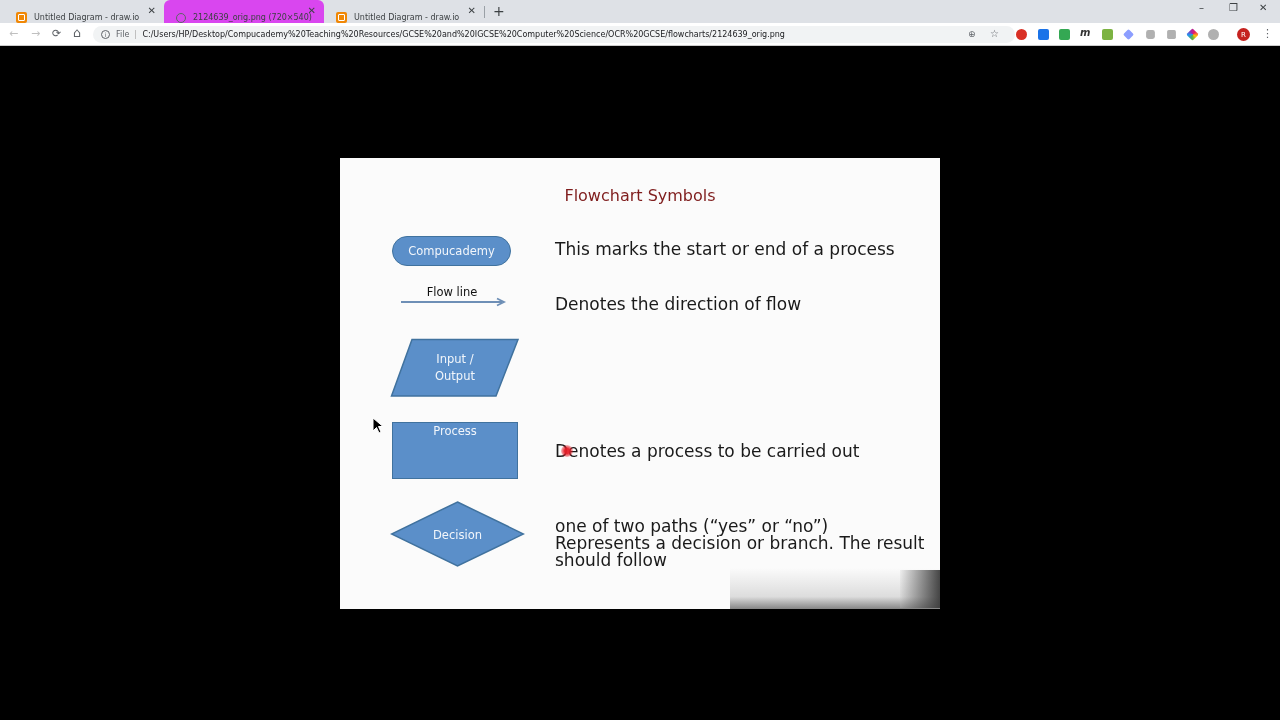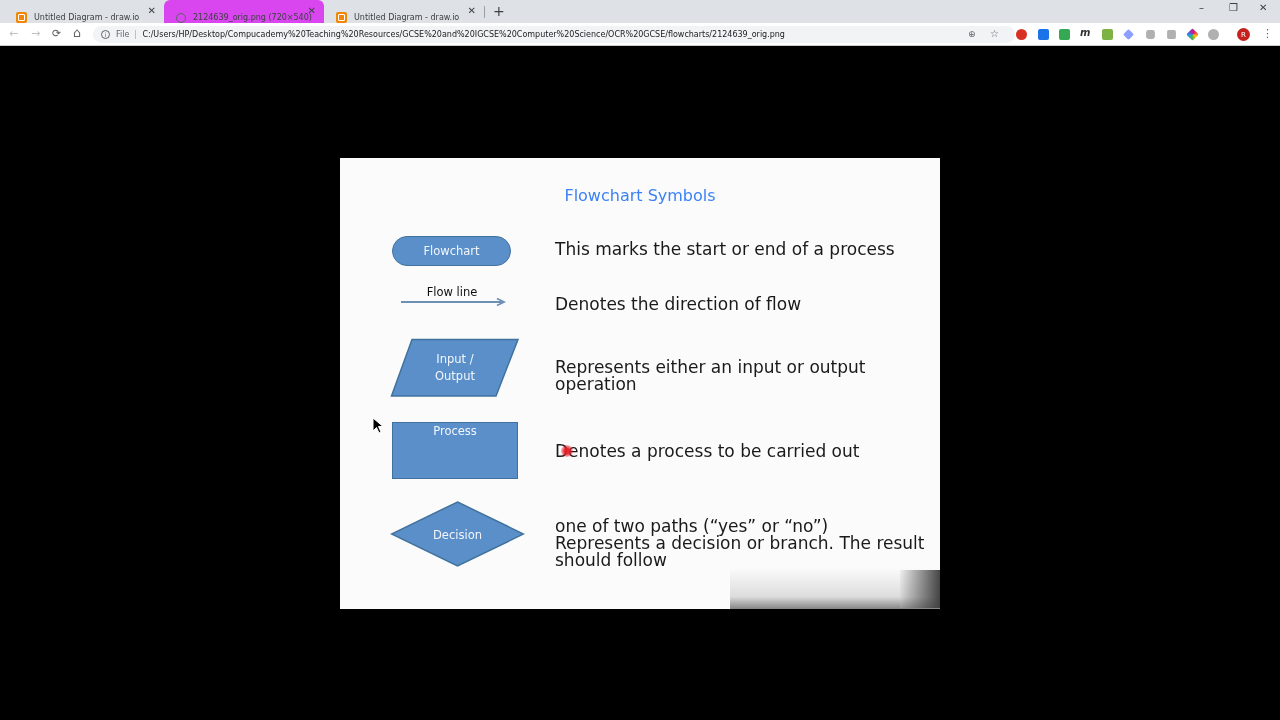--- a/index.html
+++ b/index.html
@@ -21,21 +21,21 @@
   .omnibox { position: absolute; left: 93px; top: 3px; width: 922px; height: 17px; background: #f1f3f4; border-radius: 9px; font-size: 8px; color: #202124; display: flex; align-items: center; padding-left: 8px; }
   .omnibox .info { width: 9px; height: 9px; border: 1px solid #5f6368; border-radius: 50%; font-size: 6px; display: inline-flex; align-items: center; justify-content: center; color: #5f6368; margin-right: 6px; }
   .omnibox .scheme { color: #5f6368; margin-right: 6px; padding-right: 6px; border-right: 1px solid #c0c0c0; }
   .omni-right { position: absolute; top: 0; font-size: 9px; color: #5f6368; }
   .ext { position: absolute; top: 6px; width: 11px; height: 11px; border-radius: 2px; }
   .profile { position: absolute; left: 1237px; top: 5px; width: 13px; height: 13px; border-radius: 50%; background: #c5221f; color: #fff; font-size: 7px; display: flex; align-items: center; justify-content: center; }
   .menu-dots { position: absolute; left: 1262px; top: 4px; font-size: 11px; color: #5f6368; }
 
   .viewer { position: absolute; left: 0; top: 47px; width: 1280px; height: 673px; background: #000; }
   .slide { position: absolute; left: 340px; top: 158px; width: 600px; height: 451px; background: #fbfbfb; font-family: "DejaVu Sans", sans-serif; }
-  .slide-title { position: absolute; left: 0; top: 28px; width: 600px; text-align: center; font-size: 16px; color: #3b82f6; }
+  .slide-title { position: absolute; left: 0; top: 28px; width: 600px; text-align: center; font-size: 16px; color: #7f1d1d; }
   .shape-label { color: #f2f6fb; font-size: 11.5px; text-align: center; line-height: 17px; }
   .desc { position: absolute; left: 215px; font-size: 17px; color: #1a1a1a; line-height: 17px; }
   .terminator { position: absolute; left: 52px; top: 78px; width: 119px; height: 30px; background: #5b8fc9; border: 1.5px solid #40729e; border-radius: 15px; display: flex; align-items: center; justify-content: center; }
   .flow-label { position: absolute; left: 52px; top: 127px; width: 120px; text-align: center; font-size: 11.5px; color: #111; }
   .flow-arrow { position: absolute; left: 60px; top: 139px; }
   .io { position: absolute; left: 50px; top: 180px; width: 130px; height: 60px; }
   .io-text { position: absolute; left: 50px; top: 193px; width: 130px; }
   .process { position: absolute; left: 52px; top: 264px; width: 126px; height: 57px; background: #5b8fc9; border: 1.5px solid #40729e; display: flex; align-items: flex-start; justify-content: center; }
   .decision { position: absolute; left: 50px; top: 343px; width: 135px; height: 66px; }
   .decision-text { position: absolute; left: 50px; top: 369px; width: 135px; }
@@ -95,39 +95,38 @@
   <span class="profile">R</span>
   <span class="menu-dots">⋮</span>
 </div>
 
 <div class="viewer"></div>
 
 <div class="slide">
   <div class="slide-title">Flowchart Symbols</div>
 
   <div class="terminator">
-    <span class="shape-label">Flowchart</span>
+    <span class="shape-label">Compucademy</span>
   </div>
   <div class="desc" style="top:83px;">This marks the start or end of a process</div>
 
   <div class="flow-label">Flow line</div>
   <svg class="flow-arrow" width="108" height="10">
     <line x1="1" y1="5" x2="102" y2="5" stroke="#6e8fb6" stroke-width="1.8"></line>
     <polyline points="97,1.5 104,5 97,8.5" fill="none" stroke="#6e8fb6" stroke-width="1.8"></polyline>
   </svg>
   <div class="desc" style="top:138px;">Denotes the direction of flow</div>
 
   <svg class="io" viewBox="0 0 130 60">
     <polygon points="22,1.5 128,1.5 106,58 1.5,58" fill="#5b8fc9" stroke="#40729e" stroke-width="1.5"></polygon>
   </svg>
   <div class="io-text shape-label">
     <div>Input /</div>
     <div>Output</div>
   </div>
-  <div class="desc" style="top:201px;">Represents either an input or output operation</div>
 
   <div class="process">
     <span class="shape-label">Process</span>
   </div>
   <div class="desc" style="top:285px;">Denotes a process to be carried out</div>
   <div class="laser"></div>
 
   <svg class="decision" viewBox="0 0 135 66">
     <polygon points="67.5,1 133.5,33 67.5,65 1.5,33" fill="#5b8fc9" stroke="#40729e" stroke-width="1.5"></polygon>
   </svg>

